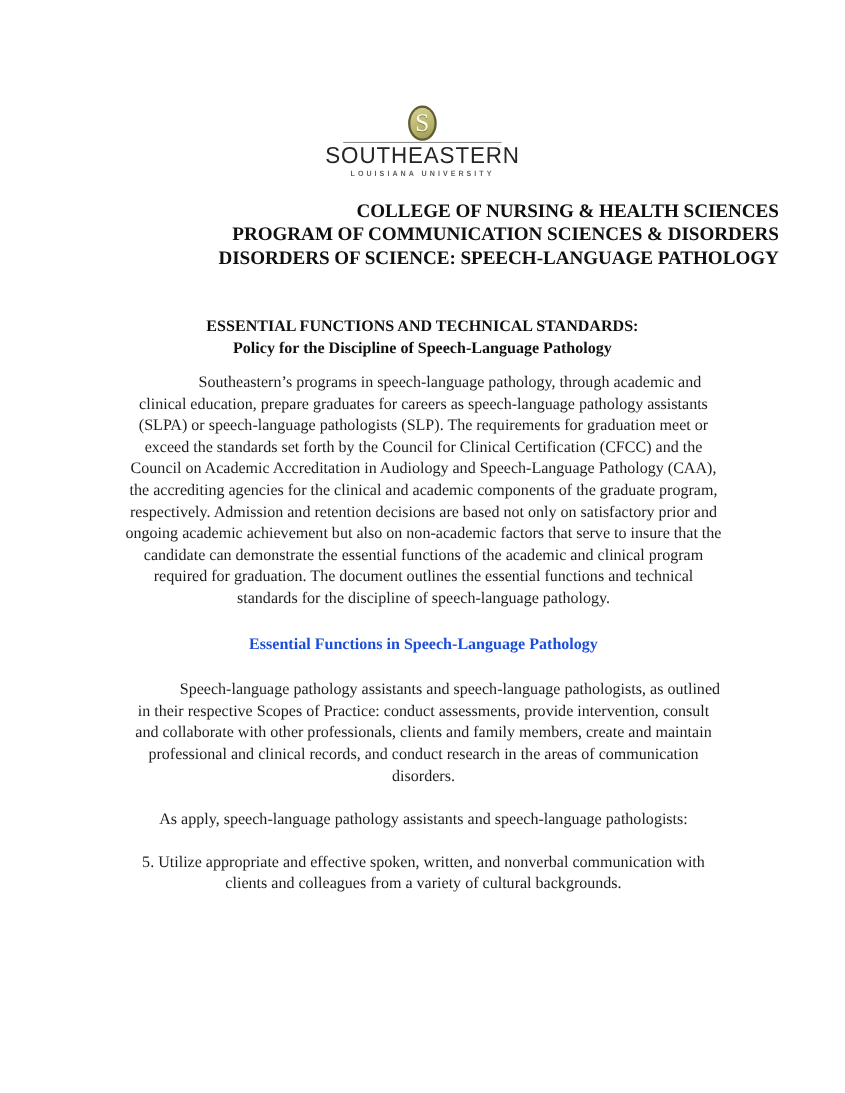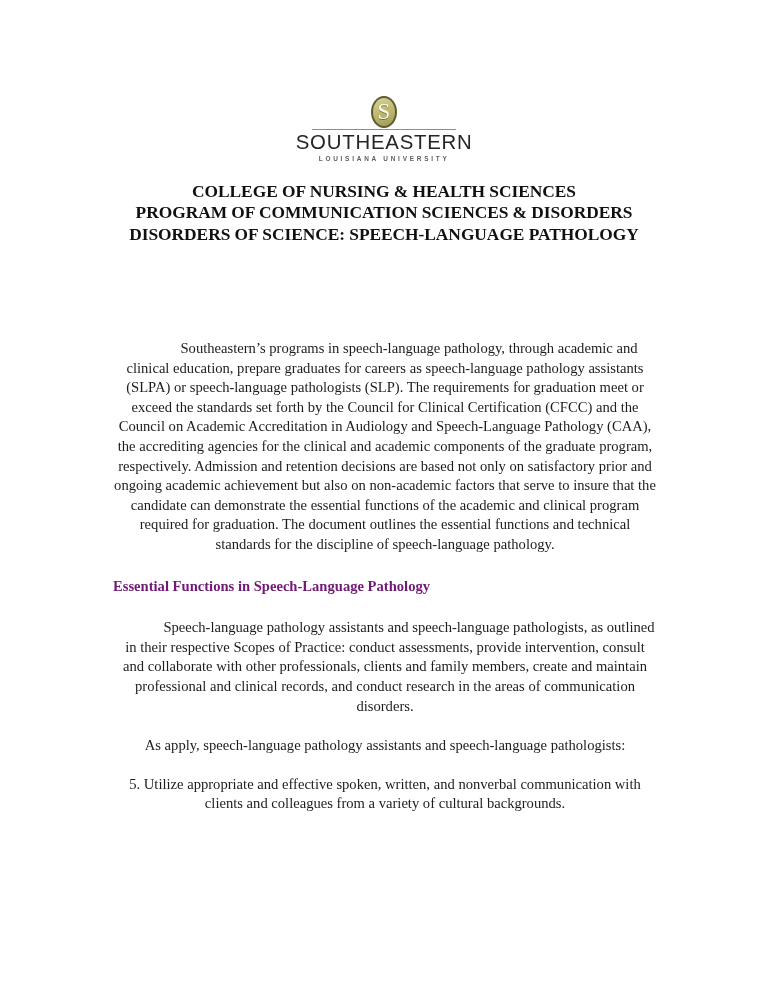--- a/index.html
+++ b/index.html
@@ -100,21 +100,21 @@
     top: 181px;
     left: 60px;
     width: 648px;
     text-align: center;
     font-weight: bold;
     font-size: 17.4px;
     line-height: 21.4px;
     letter-spacing: -0.05px;
     color: #101010;
   }
-  .doc-title .tline { display: block; white-space: nowrap; }
+  .doc-title .tline { display: block; white-space: nowrap; text-align: right; }
 
   .doc-subtitle {
     position: absolute;
     top: 288px;
     left: 60px;
     width: 648px;
     text-align: center;
     font-weight: bold;
     font-size: 14.6px;
     line-height: 19.5px;
@@ -142,22 +142,22 @@
     text-indent: 48px;
   }
   .gap-sm { height: 19.6px; }
   .gap-md { height: 22px; }
 
   .section-head {
     margin: 0;
     font-weight: bold;
     font-size: 14.6px;
     line-height: 19.6px;
-    text-align: left;
-    color: #701a75;
+    text-align: center;
+    color: #1d4ed8;
   }
 </style>
 </head>
 <body>
 
 <div class="page">
 
   <div class="logo-block">
     <div class="logo-mark">
       <div class="logo-oval-outer"></div>
@@ -168,20 +168,24 @@
     <div class="logo-wordmark">SOUTHEASTERN</div>
     <div class="logo-subwordmark">LOUISIANA UNIVERSITY</div>
   </div>
 
   <div class="doc-title">
     <span class="tline">COLLEGE OF NURSING &amp; HEALTH SCIENCES</span>
     <span class="tline">PROGRAM OF COMMUNICATION SCIENCES &amp; DISORDERS</span>
     <span class="tline">DISORDERS OF SCIENCE:  SPEECH-LANGUAGE PATHOLOGY</span>
   </div>
 
+  <div class="doc-subtitle">
+    <span class="sline">ESSENTIAL FUNCTIONS AND TECHNICAL STANDARDS:</span>
+    <span class="sline">Policy for the Discipline of Speech-Language Pathology</span>
+  </div>
 
   <div class="body-col">
 
     <p class="para indent">Southeastern’s programs in speech-language pathology, through academic and clinical education, prepare graduates for careers as speech-language pathology assistants (SLPA) or speech-language pathologists (SLP). The requirements for graduation meet or exceed the standards set forth by the Council for Clinical Certification (CFCC) and the Council on Academic Accreditation in Audiology and Speech-Language Pathology (CAA), the accrediting agencies for the clinical and academic components of the graduate program, respectively. Admission and retention decisions are based not only on satisfactory prior and ongoing academic achievement but also on non-academic factors that serve to insure that the candidate can demonstrate the essential functions of the academic and clinical program required for graduation. The document outlines the essential functions and technical standards for the discipline of speech-language pathology.</p>
 
     <div class="gap-md"></div>
 
     <p class="section-head">Essential Functions in Speech-Language Pathology</p>
 
     <div class="gap-md"></div>

